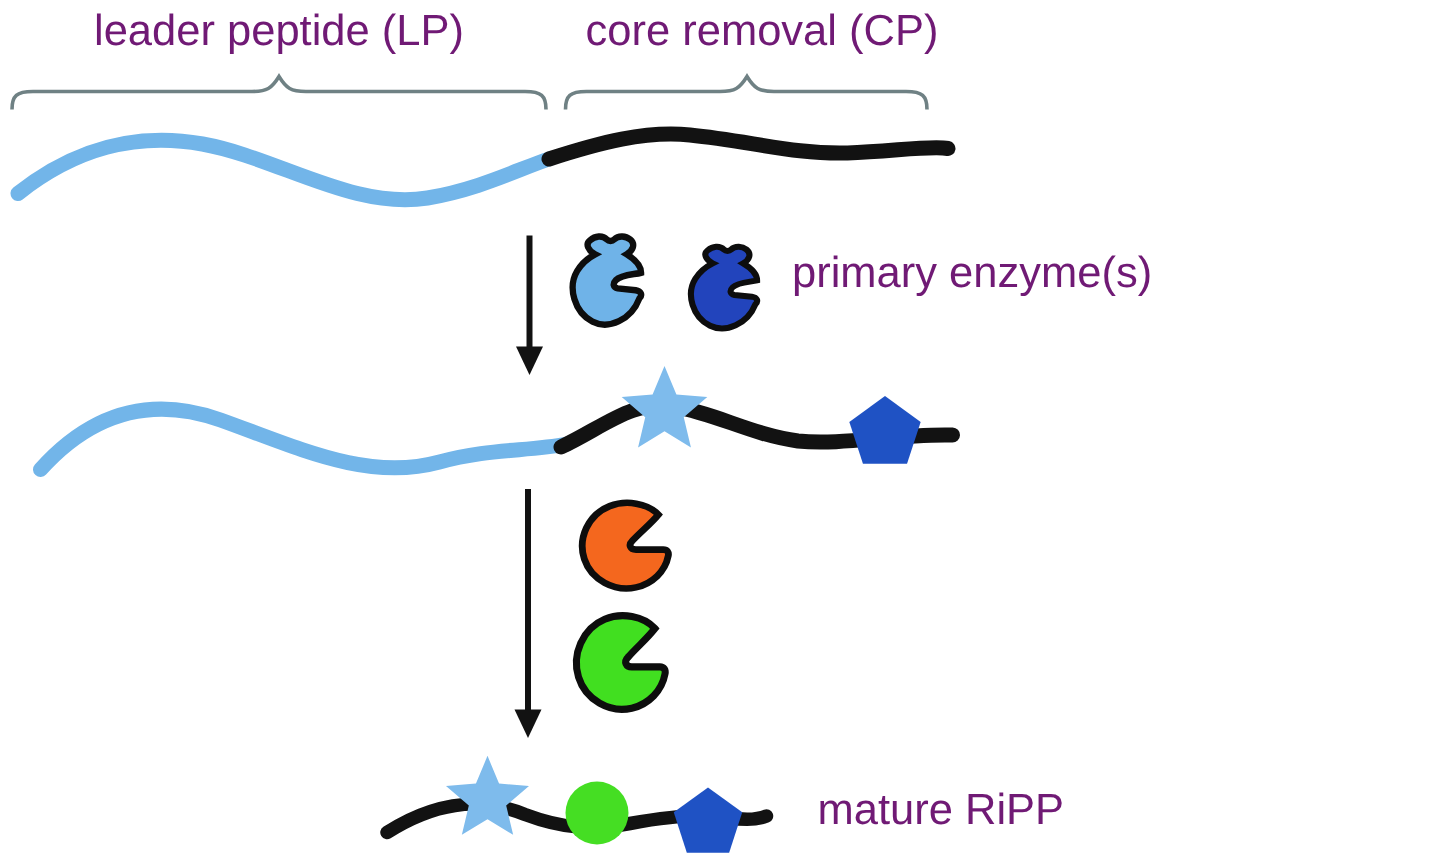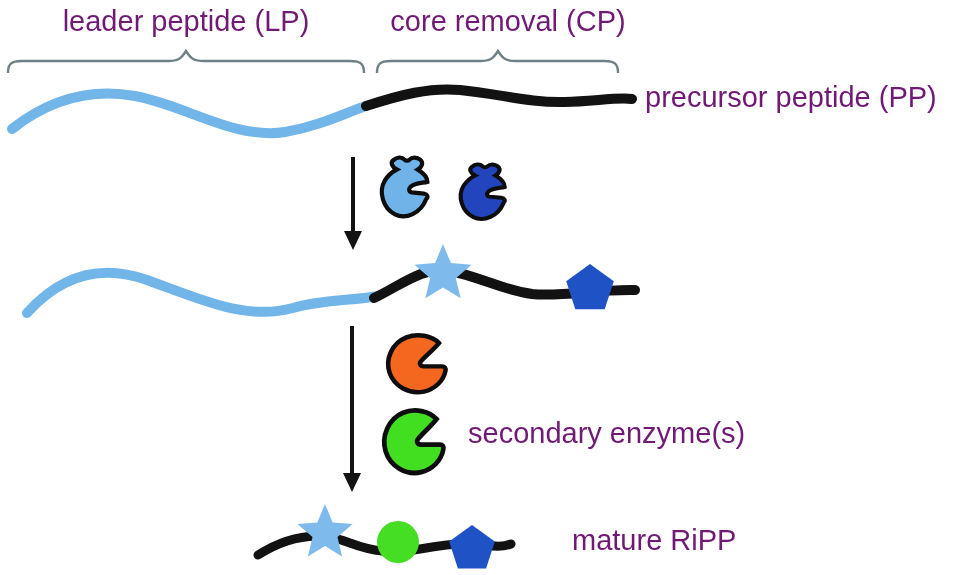--- a/index.html
+++ b/index.html
@@ -73,20 +73,19 @@
     <path d="M 258 555 C 288 536 318 530 350 543 C 374 552 394 554 420 549 C 442 545 468 542 486 545 C 497 547 506 546 511 544" fill="none" stroke-width="9" stroke-linecap="round" stroke="#121212"></path>
     <use href="#star5" transform="translate(325,533) scale(0.97)" fill="#7EBBEC"></use>
     <circle cx="398" cy="542" r="21" fill="#45DE23"></circle>
     <use href="#pent5" transform="translate(472,549) scale(0.96)" fill="#1F52C4"></use>
   </svg>
 
   <div class="lbl centered" style="left:0px;top:4px;width:372px;">leader peptide (LP)</div>
 
   <div class="lbl centered" style="left:377px;top:4px;width:262px;">core removal (CP)</div>
 
-  <div class="lbl" style="left:645px;top:80px;">precursor peptide (PP)</div>
+
+  <div class="lbl" style="left:528px;top:165px;">primary enzyme(s)</div>
 
 
 
-  <div class="lbl" style="left:468px;top:416px;">secondary enzyme(s)</div>
-
-  <div class="lbl" style="left:572px;top:523px;">mature RiPP</div>
+  <div class="lbl" style="left:545px;top:523px;">mature RiPP</div>
 </div>
 
 </body></html>

